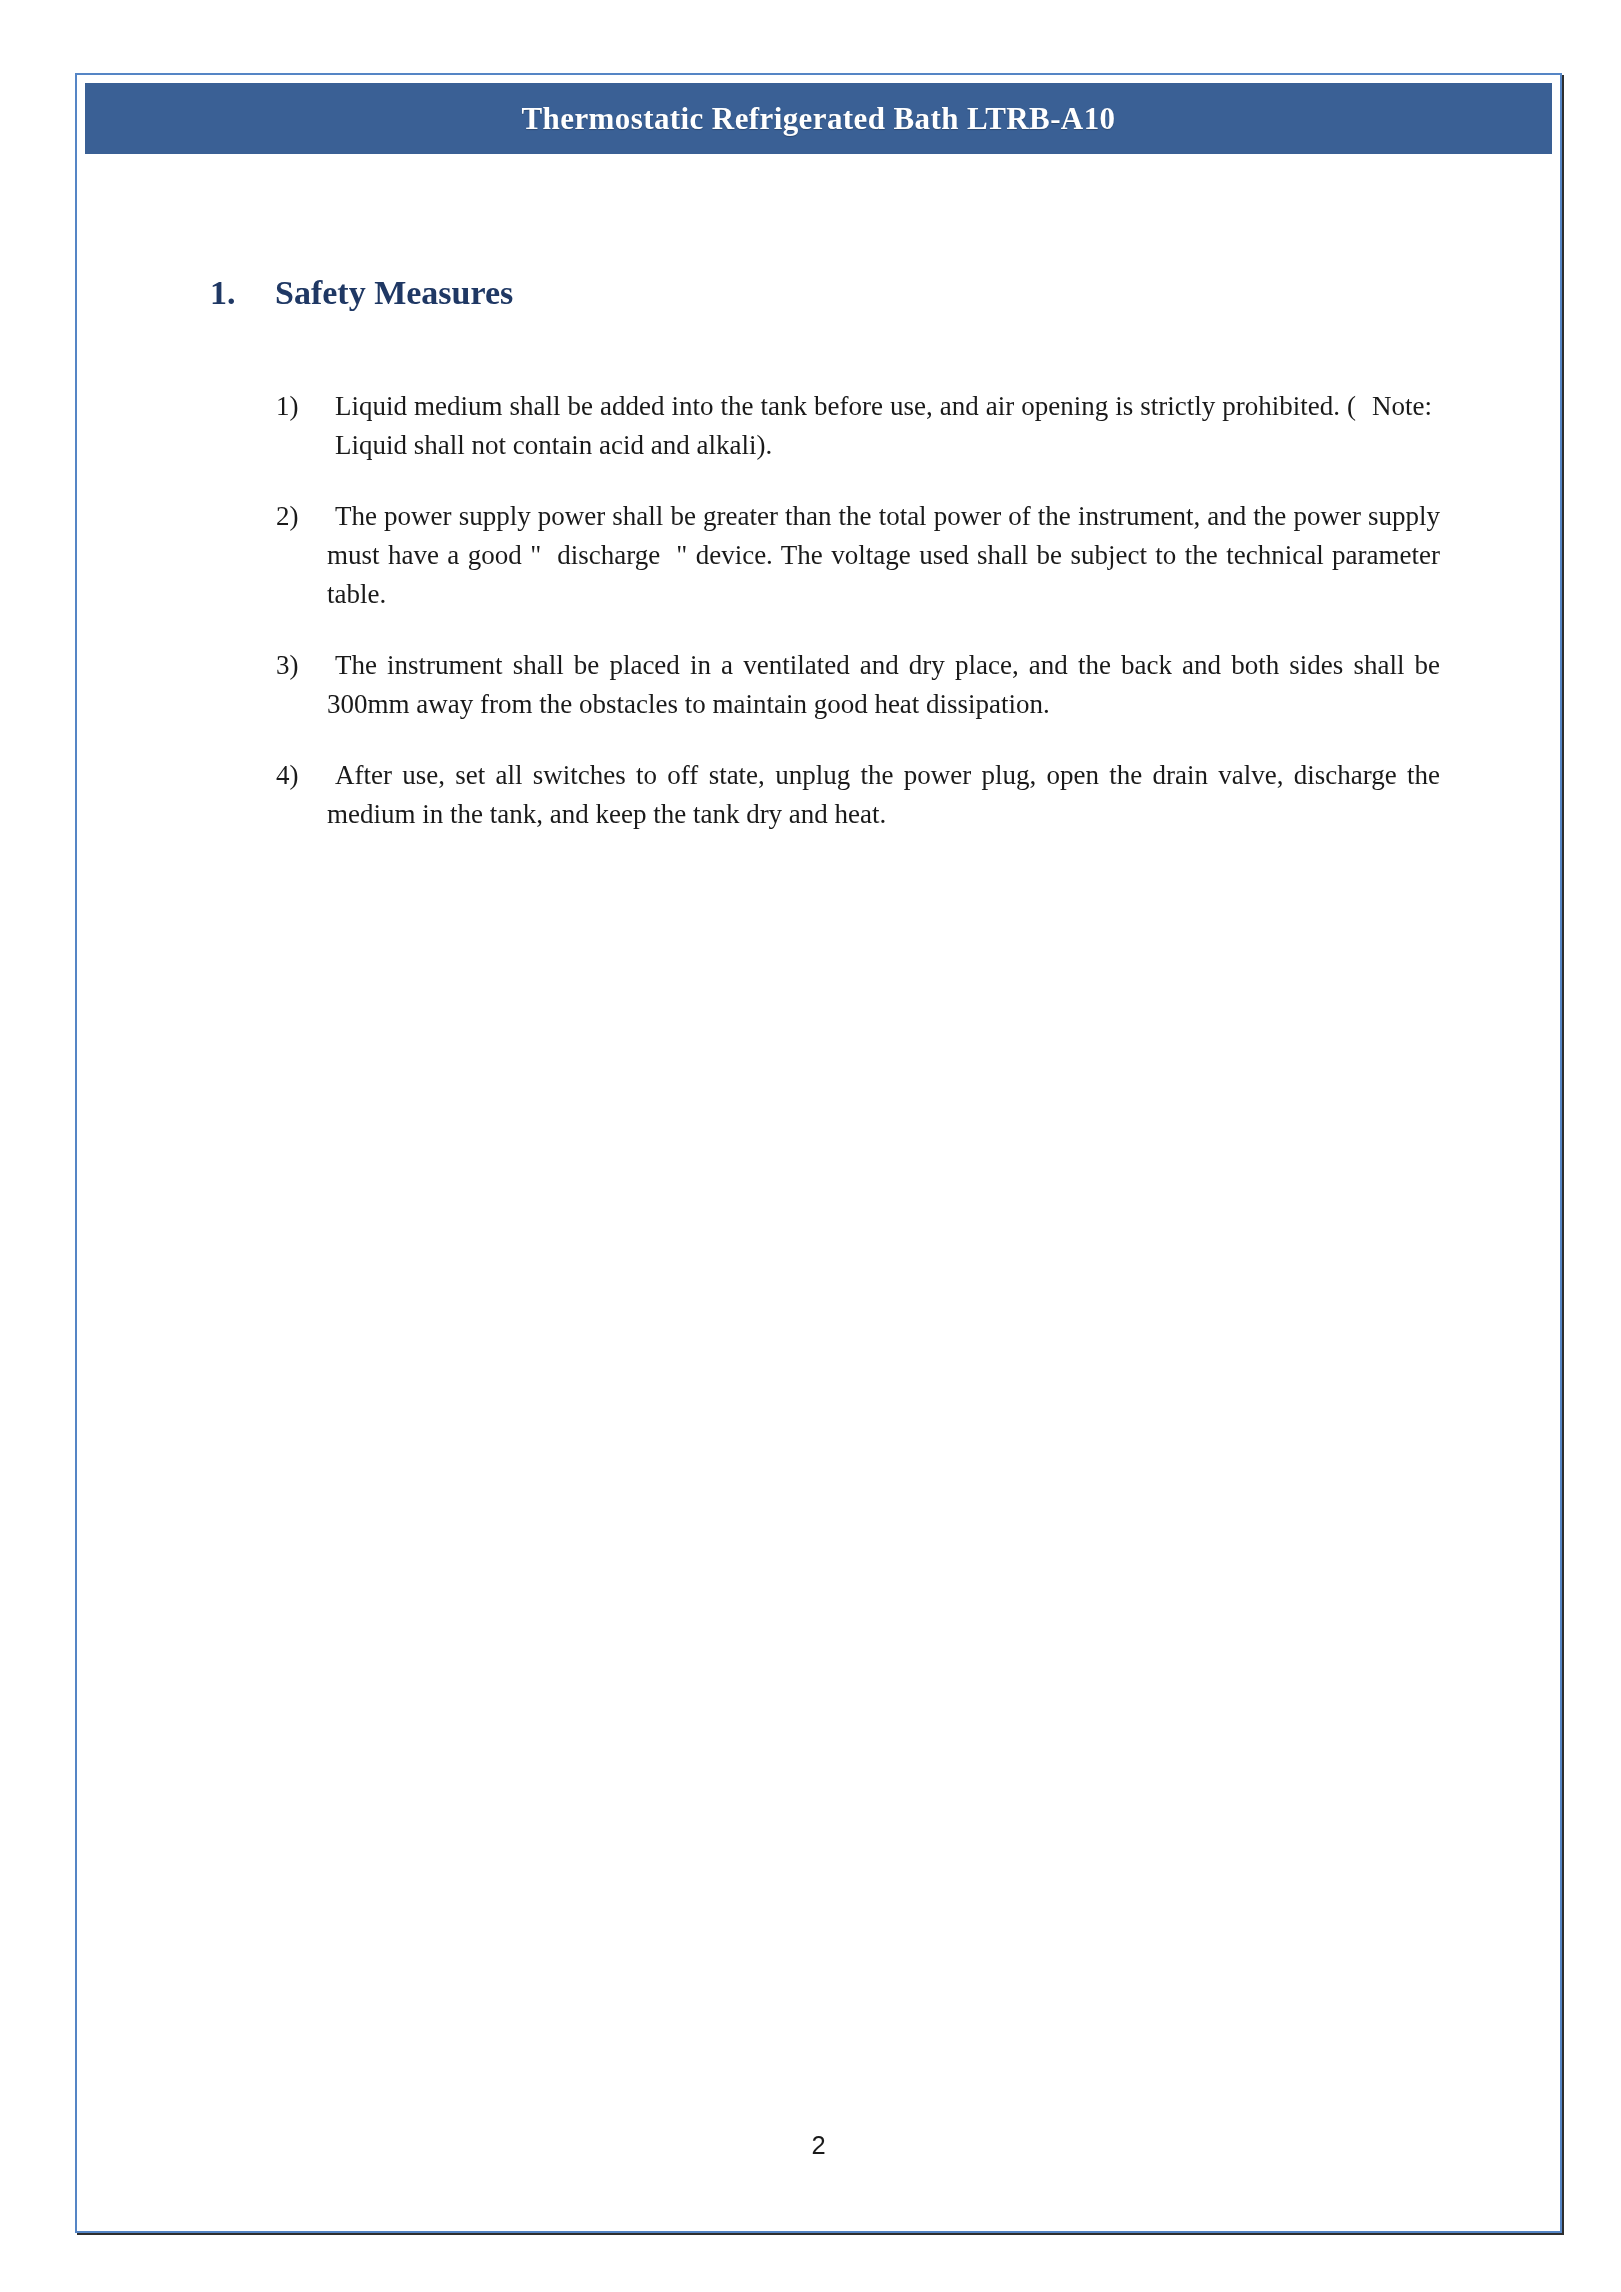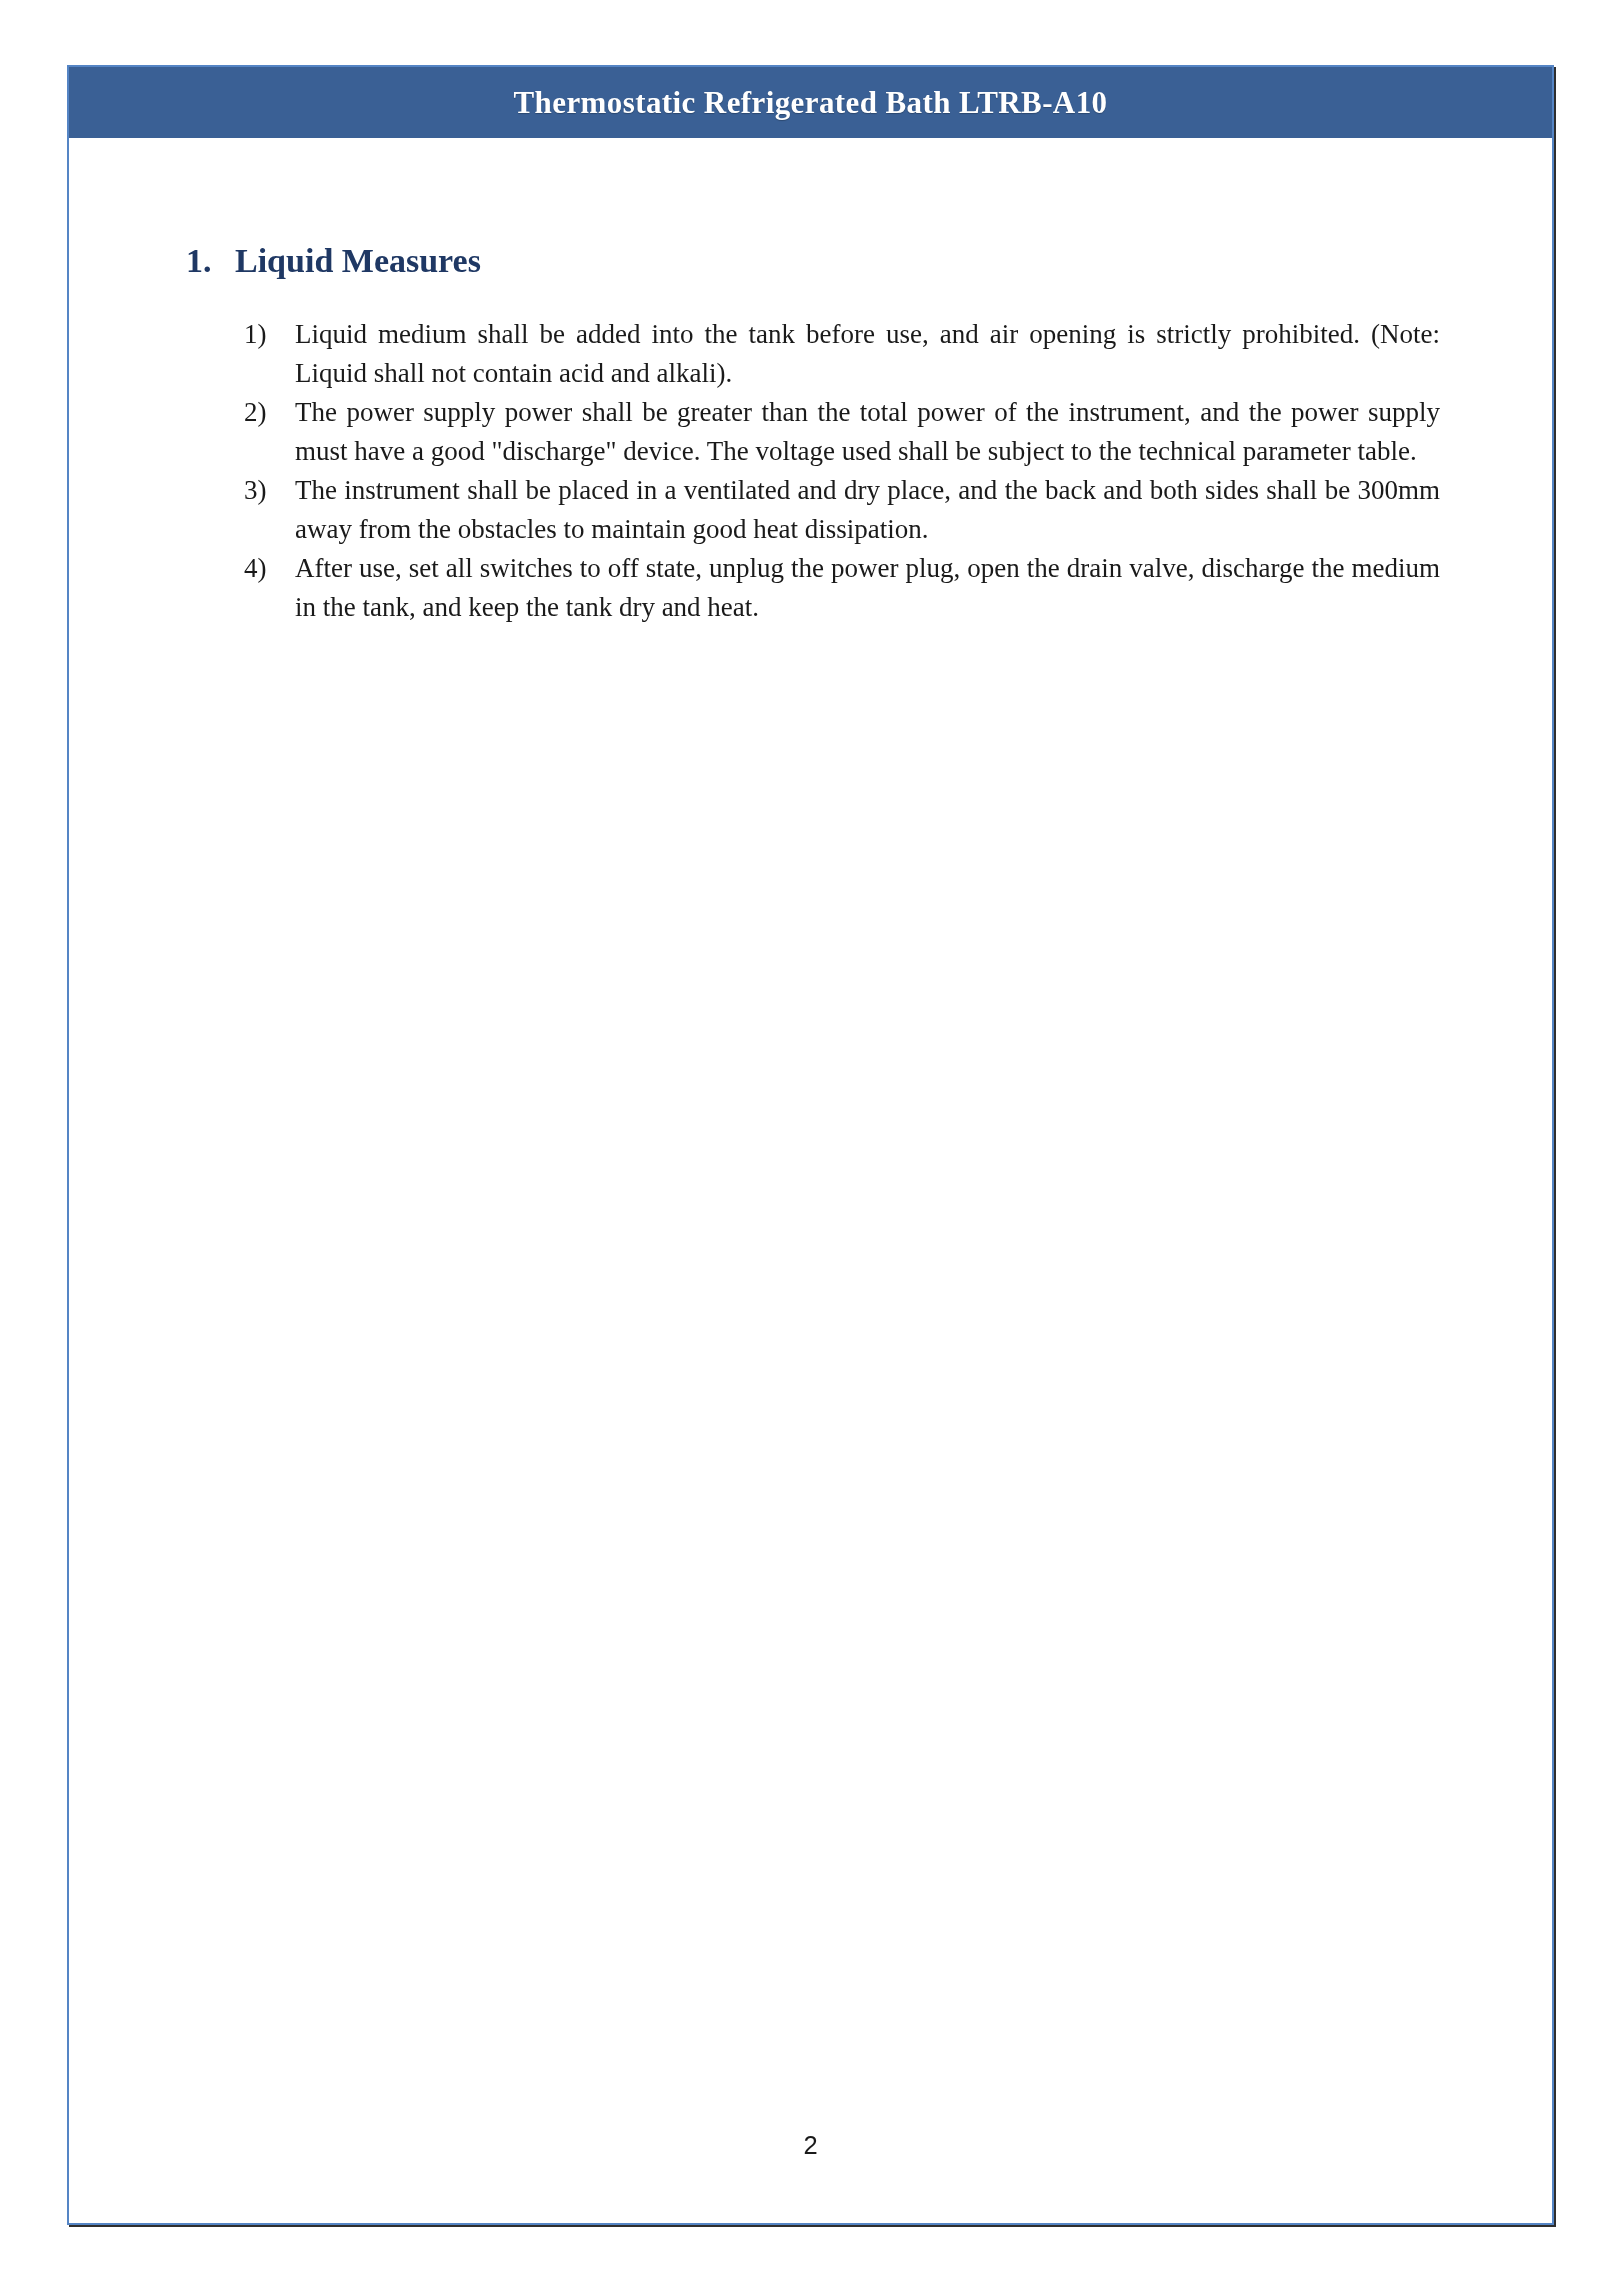--- a/index.html
+++ b/index.html
@@ -1,21 +1,21 @@
 <!DOCTYPE html>
 <html style="--header-bg: #3A6095; --border: #5585C5; --heading: #1F3864; --body-text: #1A1A1A;"><head>
 <meta charset="utf-8">
 <style>
   :root {
     --header-bg: #3A6095;
     --border: #5585C5;
     --heading: #1F3864;
     --body-text: #1A1A1A;
   }
-  * { margin: 0; padding: 0; box-sizing: border-box; }
+  * { margin: 0; padding: 8px; box-sizing: border-box; }
   html, body {
     width: 1621px;
     height: 2293px;
     background: #ffffff;
     font-family: "Liberation Serif", serif;
     position: relative;
     overflow: hidden;
   }
   .page-frame {
     position: absolute;
@@ -90,21 +90,21 @@
 <body>
 
 <div class="page-frame">
 
   <div class="header-bar">
     <div class="header-title">Thermostatic Refrigerated Bath LTRB-A10</div>
   </div>
 
   <div class="section-heading">
     <span class="section-number">1.</span>
-    <span>Liquid Measures</span>
+    <span>Safety Measures</span>
   </div>
 
   <div class="safety-list">
       <div class="list-item">
         <div class="marker">1)</div>
         <div class="item-text"><span>Liquid medium shall be added into the tank before use, and air opening is strictly prohibited. (</span><span class="b">Note:</span><span> Liquid shall not contain acid and alkali).</span></div>
       </div>
       <div class="list-item">
         <div class="marker">2)</div>
         <div class="item-text"><span>The power supply power shall be greater than the total power of the instrument, and the power supply must have a good "</span><span class="b">discharge</span><span>" device. The voltage used shall be subject to the technical parameter table.</span></div>

